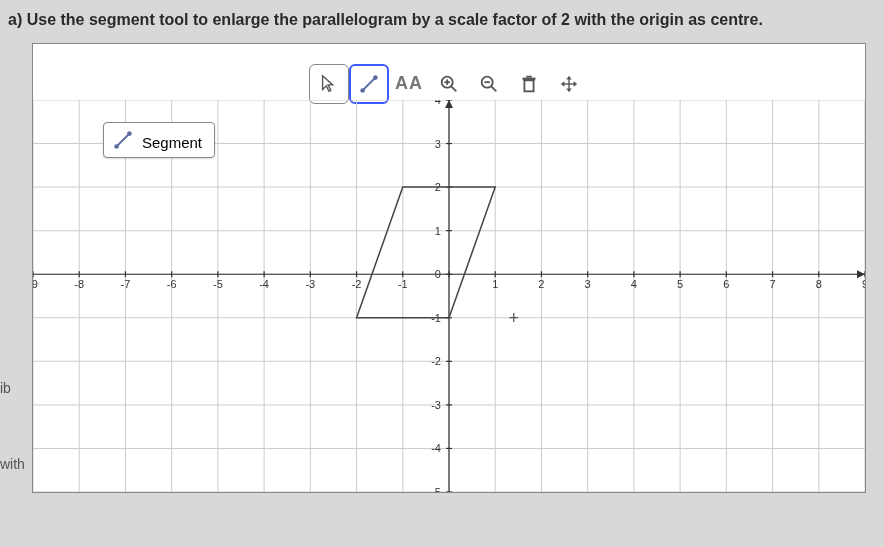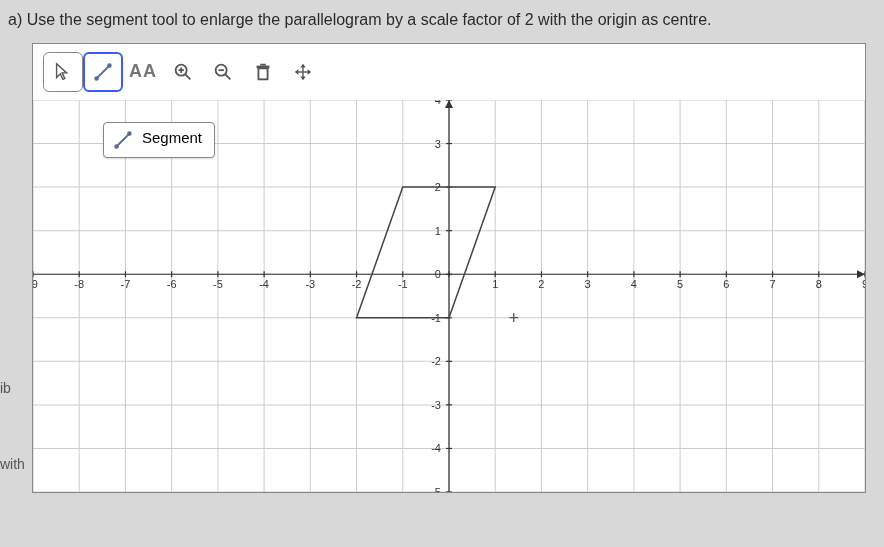--- a/index.html
+++ b/index.html
@@ -7,21 +7,21 @@
       font-family: Arial, sans-serif;
       background: #d8d8d8;
       width: 884px;
       height: 547px;
       overflow: hidden;
       position: relative;
     }
     .question {
       padding: 10px 8px 4px 8px;
       font-size: 16px;
-      font-weight: normal;
+      font-weight: bold;
       color: #2a2a2a;
       line-height: 1.3;
     }
     .left-labels {
       position: absolute;
       left: 0;
       top: 380px;
       font-size: 14px;
       color: #555;
     }
@@ -29,22 +29,23 @@
     .canvas-area {
       margin: 8px 18px 0 32px;
       background: #fff;
       border: 1px solid #888;
       height: 450px;
       position: relative;
       overflow: hidden;
     }
     .toolbar {
       display: flex;
-      padding: 8px 10px;
+      padding: 20px 10px;
       align-items: center;
+      justify-content: center;
     }
     .tool-btn {
       width: 40px;
       height: 40px;
       border: 1px solid #888;
       border-radius: 6px;
       background: #fff;
       display: flex;
       align-items: center;
       justify-content: center;
@@ -63,21 +64,21 @@
     }
     .tooltip {
       position: absolute;
       left: 70px;
       top: 78px;
       background: #fff;
       border: 1px solid #888;
       border-radius: 4px;
       padding: 6px 12px 6px 8px;
       display: flex;
-      align-items: flex-start;
+      align-items: flex-end;
       gap: 8px;
       font-size: 15px;
       box-shadow: 0 1px 2px rgba(0,0,0,0.15);
       z-index: 10;
     }
     .graph-wrap {
       position: absolute;
       left: 0;
       right: 0;
       top: 56px;

